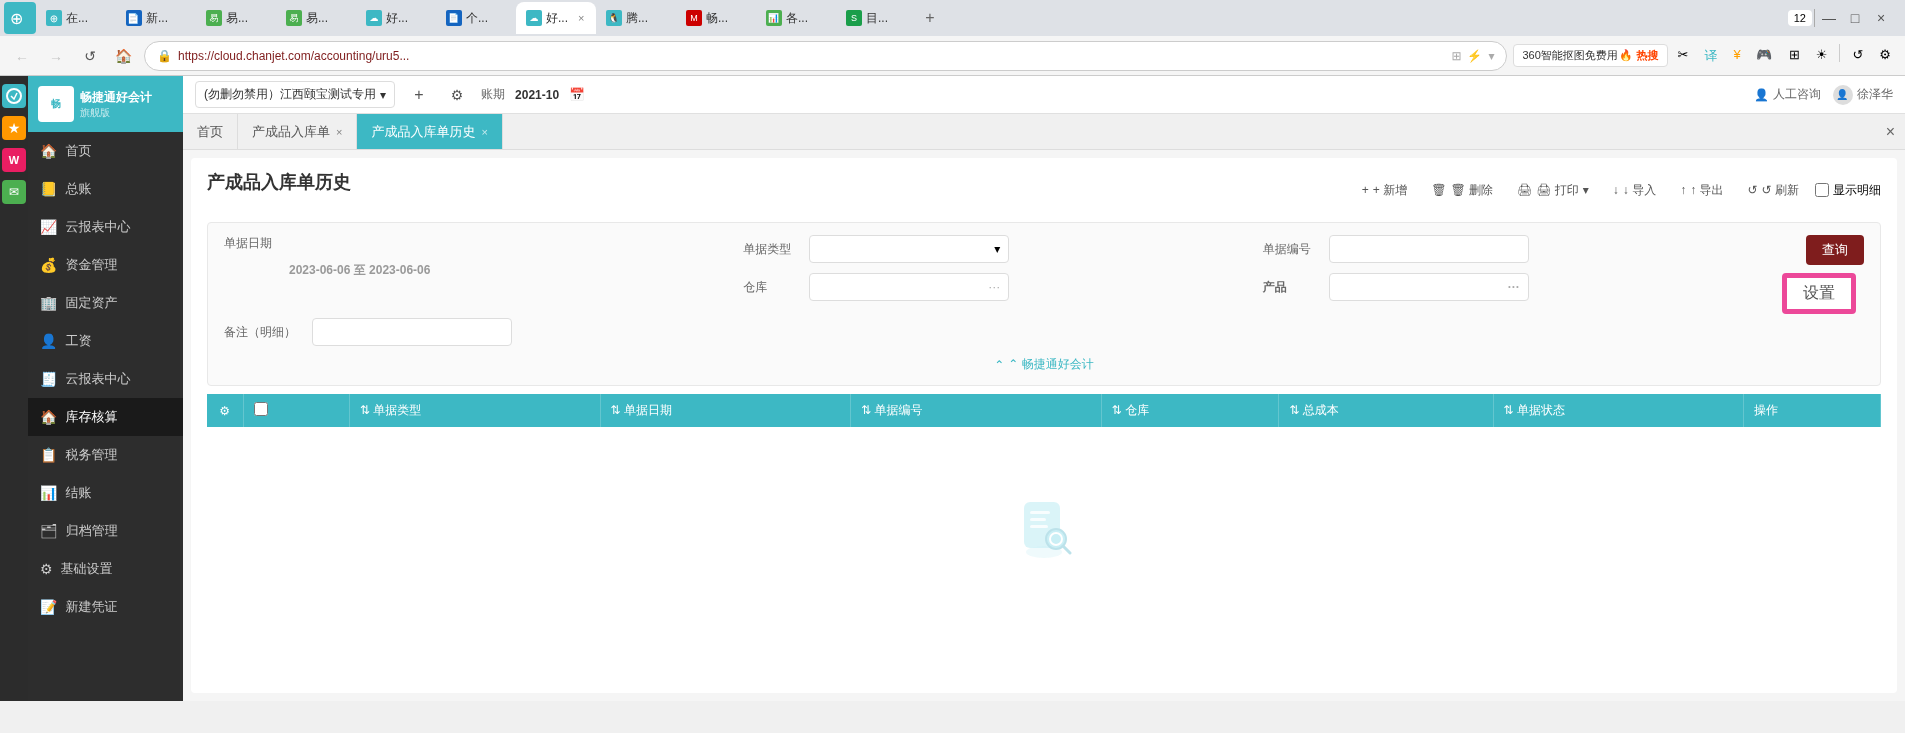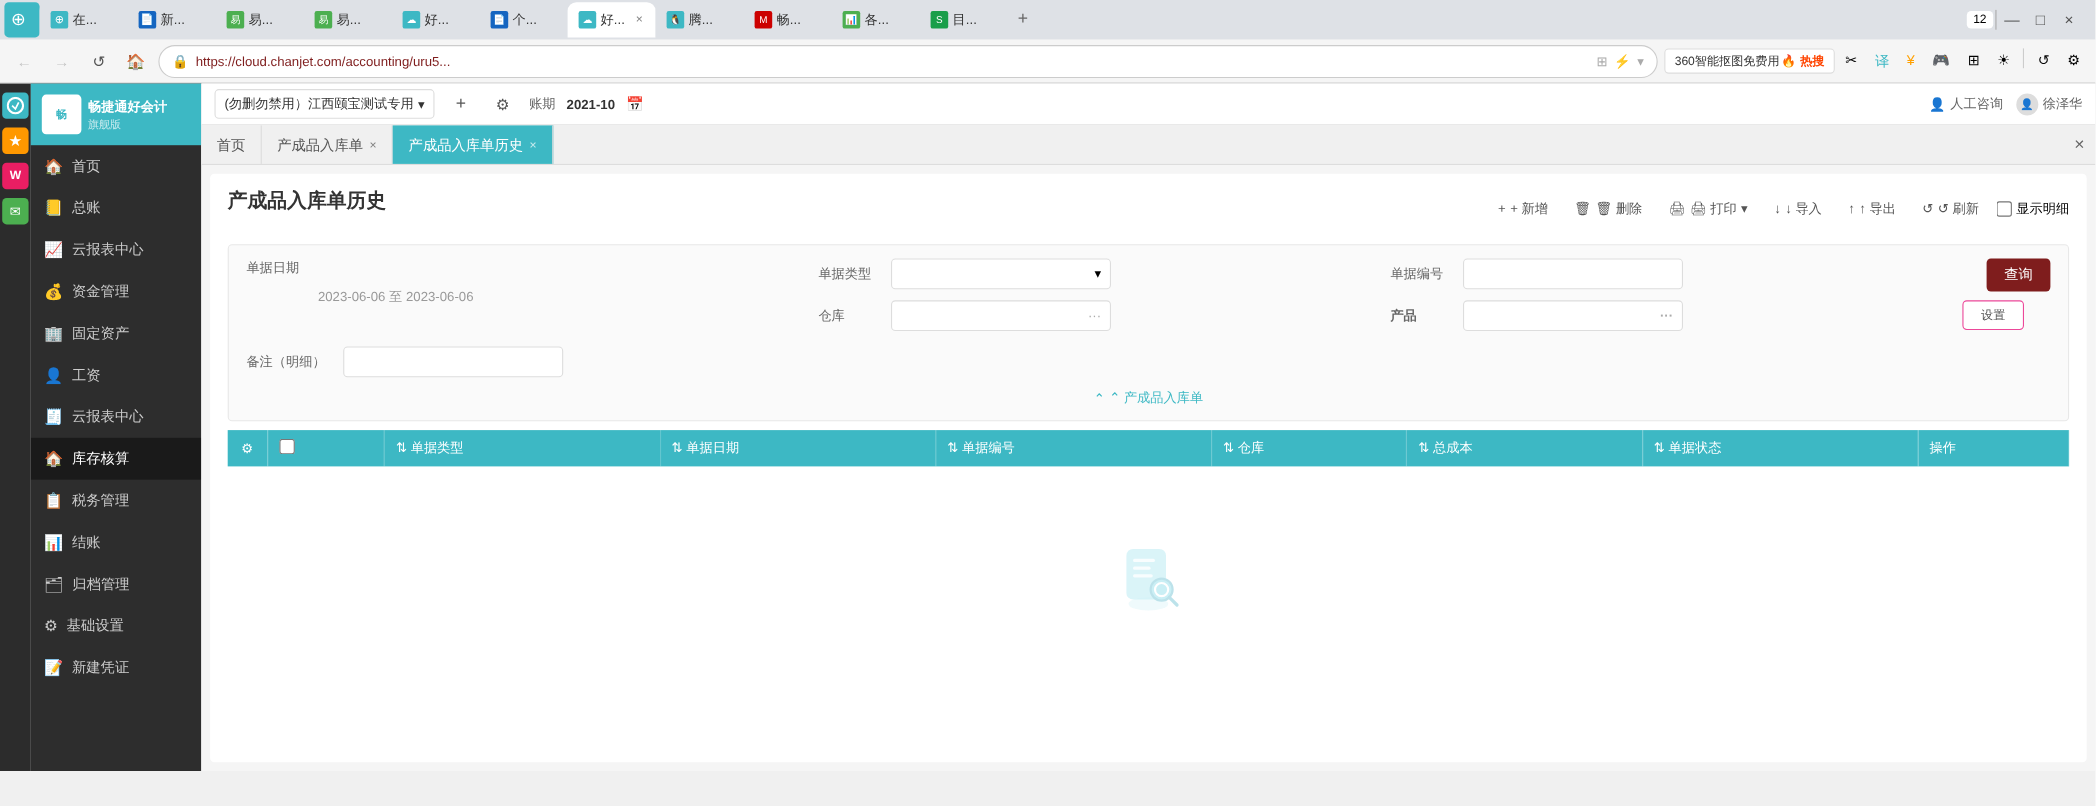--- a/index.html
+++ b/index.html
@@ -68,29 +68,29 @@
     .action-btn { display: flex; align-items: center; gap: 4px; font-size: 12px; color: #555; cursor: pointer; padding: 4px 8px; }
     .checkbox-small { width: 14px; height: 14px; }
 
     
     .filter-area { background: #fafafa; border: 1px solid #e8e8e8; border-radius: 4px; padding: 12px 16px; margin-bottom: 8px; }
     .filter-row { display: flex; align-items: center; gap: 16px; margin-bottom: 10px; }
     .filter-label { font-size: 12px; color: #666; min-width: 50px; }
     .date-filter { display: flex; align-items: center; gap: 6px; }
     .date-btn { padding: 2px 8px; font-size: 12px; color: #555; cursor: pointer; border-radius: 2px; }
     .date-btn.active { background: #3db8c4; color: #fff; border-radius: 10px; }
-    .date-range { font-size: 12px; color: #999; }
+    .date-range { font-size: 12px; color: #999; font-weight: bold; }
     .filter-select { min-width: 200px; height: 28px; border: 1px solid #ddd; border-radius: 4px; font-size: 12px; padding: 0 8px; display: flex; align-items: center; justify-content: space-between; cursor: pointer; background: #fff; }
     .filter-input { min-width: 200px; height: 28px; border: 1px solid #ddd; border-radius: 4px; font-size: 12px; padding: 0 8px; outline: none; }
     .filter-dots { color: #aaa; cursor: pointer; }
     .collapse-btn { display: flex; align-items: center; gap: 4px; font-size: 12px; color: #3db8c4; cursor: pointer; justify-content: center; margin-top: 8px; }
 
     
     .query-btn { background: #7f1d1d; color: #fff; border: none; padding: 6px 16px; border-radius: 4px; font-size: 13px; cursor: pointer; float: right; margin-right: 0; }
-    .settings-btn { background: #fff; color: #555; border: 1px solid #ec4899; padding: 5px 16px; border-radius: 4px; font-size: 11px; cursor: pointer; float: right; margin-right: 24px; margin-top: 4px; }
+    .settings-btn { background: #fff; color: #555; border: 5px solid #ec4899; padding: 5px 16px; border-radius: 4px; font-size: 16px; cursor: pointer; float: right; margin-right: 8px; margin-top: 4px; }
 
     
     .data-table { width: 100%; border-collapse: collapse; margin-top: 8px; }
     .data-table th { background: #3db8c4; color: #fff; padding: 8px 10px; font-size: 12px; font-weight: normal; text-align: left; border-right: 1px solid rgba(255,255,255,0.2); cursor: pointer; white-space: nowrap; }
     .data-table th:first-child { width: 36px; text-align: center; }
     .table-checkbox { width: 14px; height: 14px; cursor: pointer; }
     .gear-th { text-align: center; width: 36px; }
 
     
     .empty-state { display: flex; flex-direction: column; align-items: center; justify-content: center; padding: 60px 0; color: #999; }
@@ -411,21 +411,21 @@
           </div>
         </div>
 
         <div class="filter-row" style="margin-top:4px;">
           <span class="filter-label">备注（明细）</span>
           <input type="text" class="filter-input" style="">
         </div>
 
         <div class="collapse-btn">
           <span>⌃</span>
-          <span>⌃ 产成品入库单</span>
+          <span>⌃ 畅捷通好会计</span>
         </div>
       </div>
 
       <table class="data-table">
         <thead>
           <tr>
             <th class="gear-th">
               <span>⚙</span>
             </th>
             <th>

